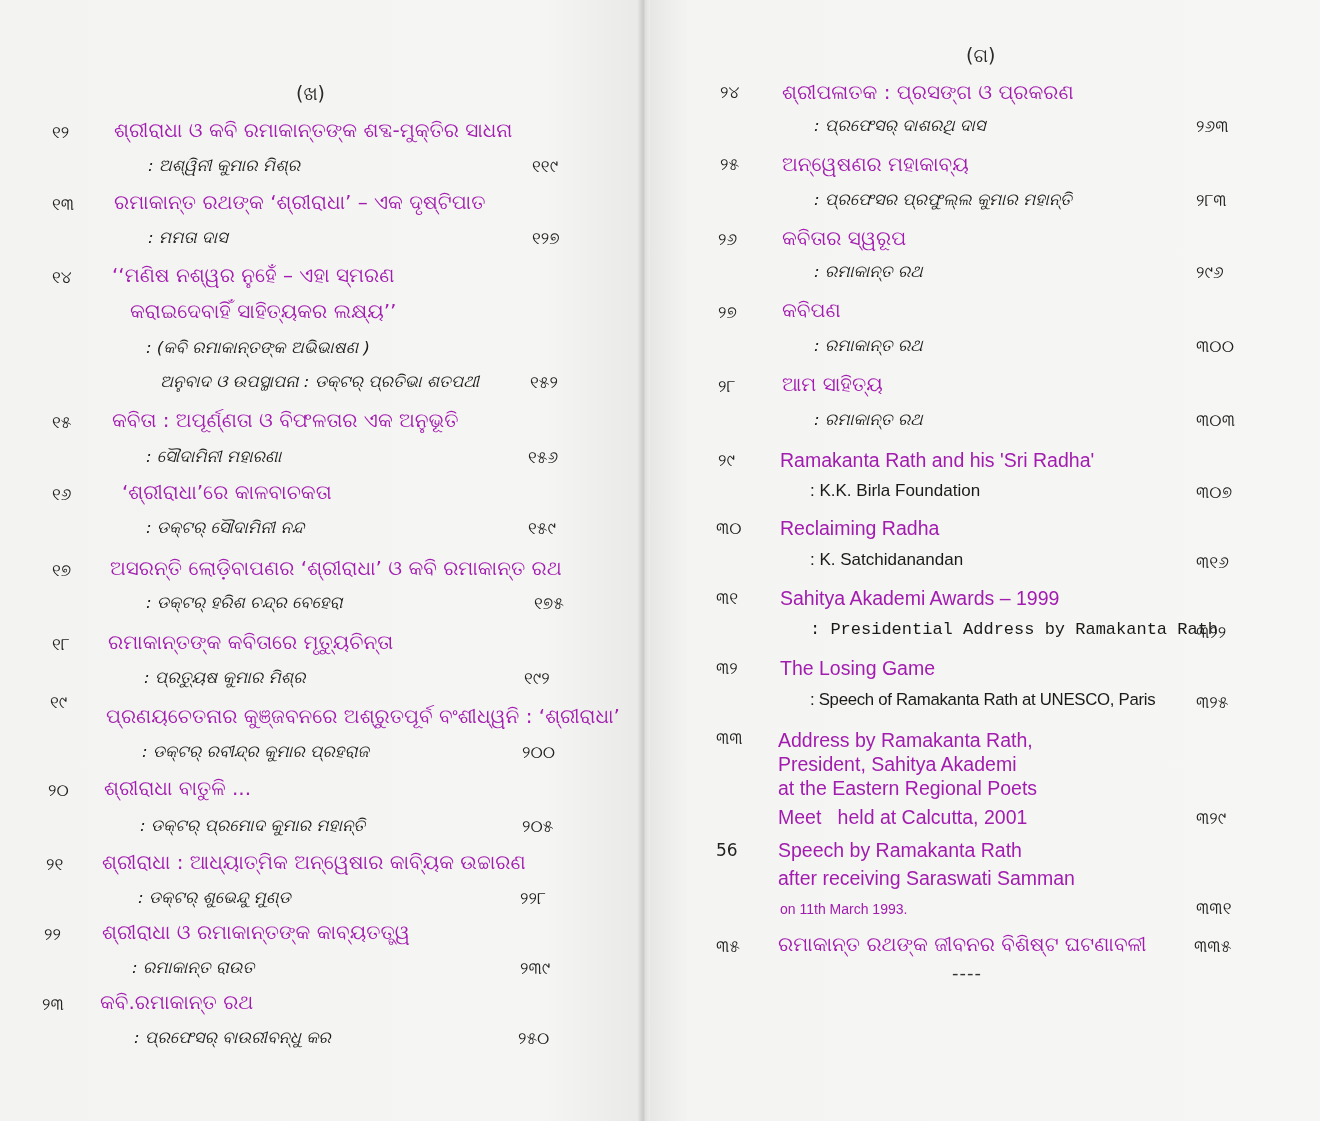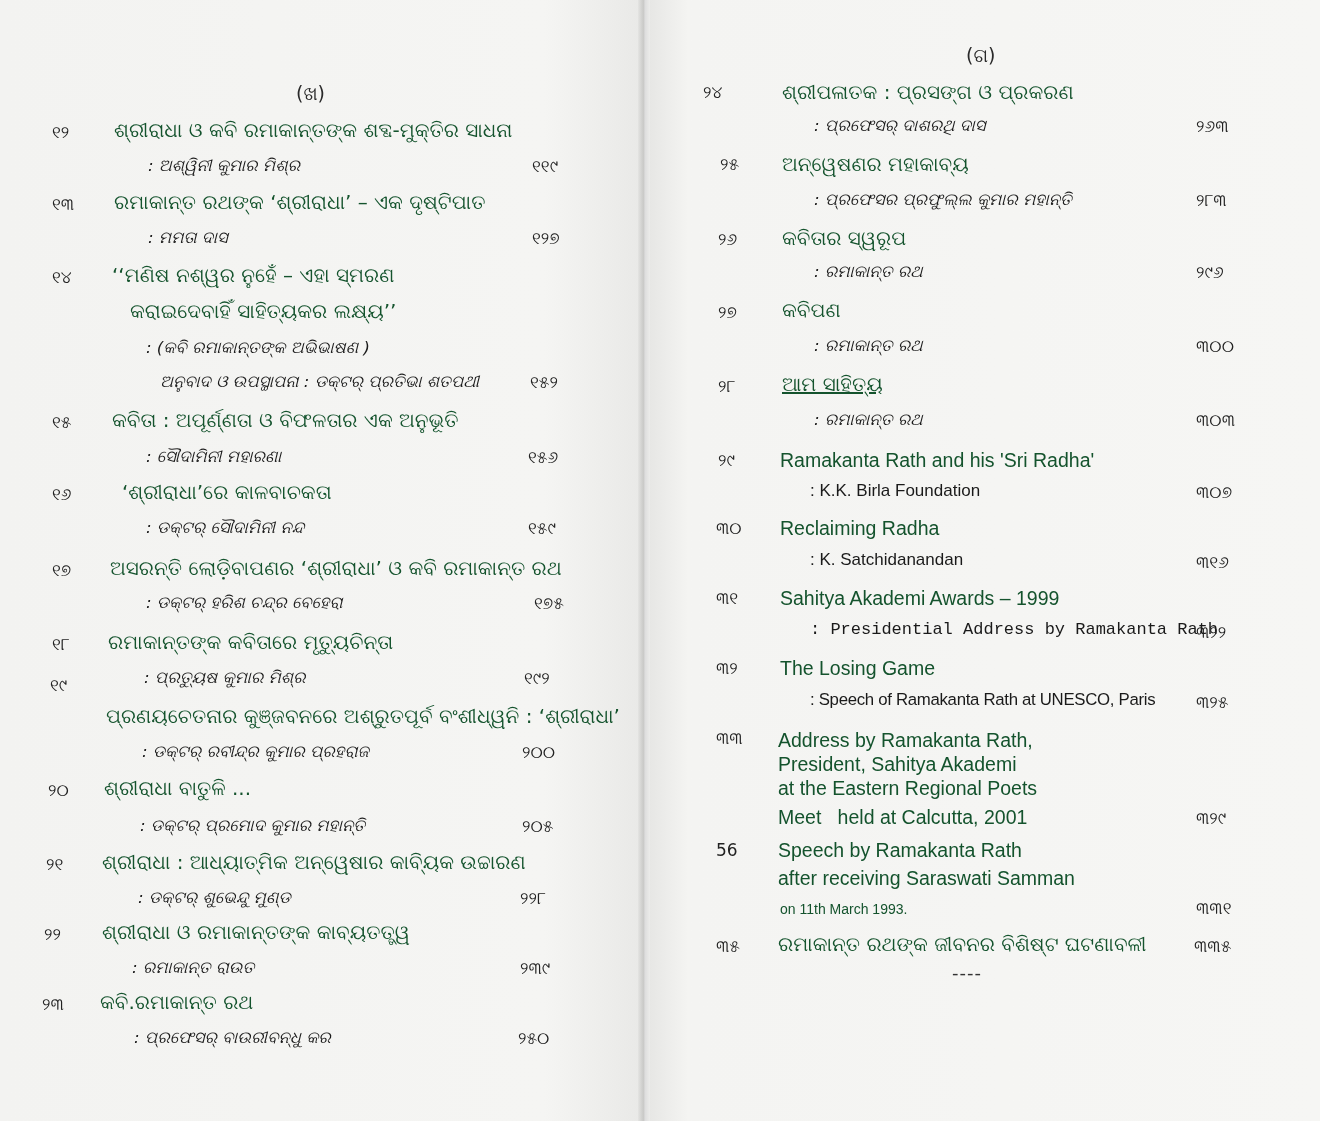--- a/index.html
+++ b/index.html
@@ -10,21 +10,21 @@
     color:#1b1b1b;
     position:relative;
   }
   .page { position:absolute; top:0; height:1121px; }
   .page-left { left:0; width:640px; background:linear-gradient(90deg,#f3f3f1 0%,#f5f5f3 85%,#e9e9e7 100%); }
   .page-right { left:648px; width:672px; background:linear-gradient(90deg,#e6e6e4 0%,#f4f4f2 6%,#f6f6f4 100%); }
   .fold { position:absolute; left:638px; top:0; width:12px; height:1121px;
     background:linear-gradient(90deg,#e4e4e2,#c9c9c7 45%,#dedede 60%,#ececea); }
   .page-label { position:absolute; font-size:19px; color:#2a2a2a; }
   .num { position:absolute; font-size:17px; color:#222; }
-  .title { position:absolute; font-size:20px; white-space:nowrap; color:#14532d; }
+  .title { position:absolute; font-size:20px; white-space:nowrap; color:#a21caf; }
   .title-en { font-family:"Liberation Sans", sans-serif; font-size:19.5px; line-height:24px; white-space:nowrap; }
   .author { position:absolute; font-size:16.5px; font-style:italic; white-space:nowrap; color:#1a1a1a; }
   .author-en { font-family:"Liberation Sans", sans-serif; font-style:normal; font-size:17px; }
   .pg { position:absolute; font-size:17px; white-space:nowrap; color:#222; }
   .end-rule { position:absolute; font-size:18px; letter-spacing:1px; color:#333; }
 </style>
 </head>
 <body>
 
 <div class="page page-left"></div>
@@ -63,21 +63,21 @@
 <div class="num" style="left:52px;top:560px;">୧୭</div>
 <div class="title" style="left:110px;top:556px;">ଅସରନ୍ତି ଲୋଡ଼ିବାପଣର ‘ଶ୍ରୀରାଧା’  ଓ କବି ରମାକାନ୍ତ ରଥ</div>
 <div class="author" style="left:146px;top:593px;">: ଡକ୍ଟର୍ ହରିଶ ଚନ୍ଦ୍ର ବେହେରା</div>
 <div class="pg" style="left:526px;top:593px;margin-left:8px;">୧୭୫</div>
 
 <div class="num" style="left:52px;top:634px;">୧୮</div>
 <div class="title" style="left:108px;top:630px;">ରମାକାନ୍ତଙ୍କ କବିତାରେ ମୃତ୍ୟୁଚିନ୍ତା</div>
 <div class="author" style="left:144px;top:668px;">: ପ୍ରତ୍ୟୁଷ କୁମାର ମିଶ୍ର</div>
 <div class="pg" style="left:524px;top:668px;">୧୯୨</div>
 
-<div class="num" style="left:50px;top:676px;font-family:Liberation Serif, serif;">୧୯</div>
+<div class="num" style="left:50px;top:692px;">୧୯</div>
 <div class="title" style="left:106px;top:704px;">ପ୍ରଣୟଚେତନାର କୁଞ୍ଜବନରେ  ଅଶ୍ରୁତପୂର୍ବ ବଂଶୀଧ୍ୱନି : ‘ଶ୍ରୀରାଧା’</div>
 <div class="author" style="left:142px;top:742px;">: ଡକ୍ଟର୍ ରବୀନ୍ଦ୍ର କୁମାର ପ୍ରହରାଜ</div>
 <div class="pg" style="left:522px;top:742px;">୨୦୦</div>
 
 <div class="num" style="left:48px;top:780px;text-align:center;">୨୦</div>
 <div class="title" style="left:104px;top:776px;">ଶ୍ରୀରାଧା ବାତୁଳି ...</div>
 <div class="author" style="left:140px;top:816px;">: ଡକ୍ଟର୍ ପ୍ରମୋଦ କୁମାର ମହାନ୍ତି</div>
 <div class="pg" style="left:522px;top:816px;">୨୦୫</div>
 
 <div class="num" style="left:46px;top:854px;">୨୧</div>
@@ -90,42 +90,42 @@
 <div class="author" style="left:132px;top:958px;">: ରମାକାନ୍ତ ରାଉତ</div>
 <div class="pg" style="left:520px;top:958px;">୨୩୯</div>
 
 <div class="num" style="left:42px;top:994px;">୨୩</div>
 <div class="title" style="left:100px;top:990px;">କବି.ରମାକାନ୍ତ ରଥ</div>
 <div class="author" style="left:134px;top:1028px;">: ପ୍ରଫେସର୍ ବାଉରୀବନ୍ଧୁ କର</div>
 <div class="pg" style="left:518px;top:1028px;">୨୫୦</div>
 
 <div class="page-label" style="left:966px;top:44px;">(ଗ)</div>
 
-<div class="num" style="left:703px;top:82px;">୨୪</div>
+<div class="num" style="left:720px;top:82px;">୨୪</div>
 <div class="title" style="left:782px;top:80px;">ଶ୍ରୀପଳାତକ : ପ୍ରସଙ୍ଗ ଓ ପ୍ରକରଣ</div>
 <div class="author" style="left:814px;top:116px;">: ପ୍ରଫେସର୍ ଦାଶରଥି ଦାସ</div>
 <div class="pg" style="left:1196px;top:116px;">୨୬୩</div>
 
 <div class="num" style="left:720px;top:154px;">୨୫</div>
 <div class="title" style="left:782px;top:152px;">ଅନ୍ୱେଷଣର ମହାକାବ୍ୟ</div>
 <div class="author" style="left:814px;top:190px;">: ପ୍ରଫେସର ପ୍ରଫୁଲ୍ଲ କୁମାର ମହାନ୍ତି</div>
 <div class="pg" style="left:1196px;top:190px;">୨୮୩</div>
 
 <div class="num" style="left:718px;top:229px;">୨୬</div>
 <div class="title" style="left:782px;top:226px;">କବିତାର ସ୍ୱରୂପ</div>
 <div class="author" style="left:814px;top:262px;">: ରମାକାନ୍ତ ରଥ</div>
 <div class="pg" style="left:1196px;top:262px;">୨୯୬</div>
 
 <div class="num" style="left:718px;top:302px;">୨୭</div>
 <div class="title" style="left:782px;top:298px;">କବିପଣ</div>
 <div class="author" style="left:814px;top:336px;">: ରମାକାନ୍ତ ରଥ</div>
 <div class="pg" style="left:1196px;top:336px;">୩୦୦</div>
 
 <div class="num" style="left:718px;top:376px;">୨୮</div>
-<div class="title" style="left:782px;top:372px;text-decoration:underline;">ଆମ ସାହିତ୍ୟ</div>
+<div class="title" style="left:782px;top:372px;">ଆମ ସାହିତ୍ୟ</div>
 <div class="author" style="left:814px;top:410px;">: ରମାକାନ୍ତ ରଥ</div>
 <div class="pg" style="left:1196px;top:410px;">୩୦୩</div>
 
 <div class="num" style="left:718px;top:450px;">୨୯</div>
 <div class="title title-en" style="left:780px;top:448px;">Ramakanta Rath and  his 'Sri Radha'</div>
 <div class="author author-en" style="left:810px;top:481px;">: K.K. Birla Foundation</div>
 <div class="pg" style="left:1196px;top:482px;">୩୦୭</div>
 
 <div class="num" style="left:716px;top:518px;">୩୦</div>
 <div class="title title-en" style="left:780px;top:516px;">Reclaiming Radha</div>

